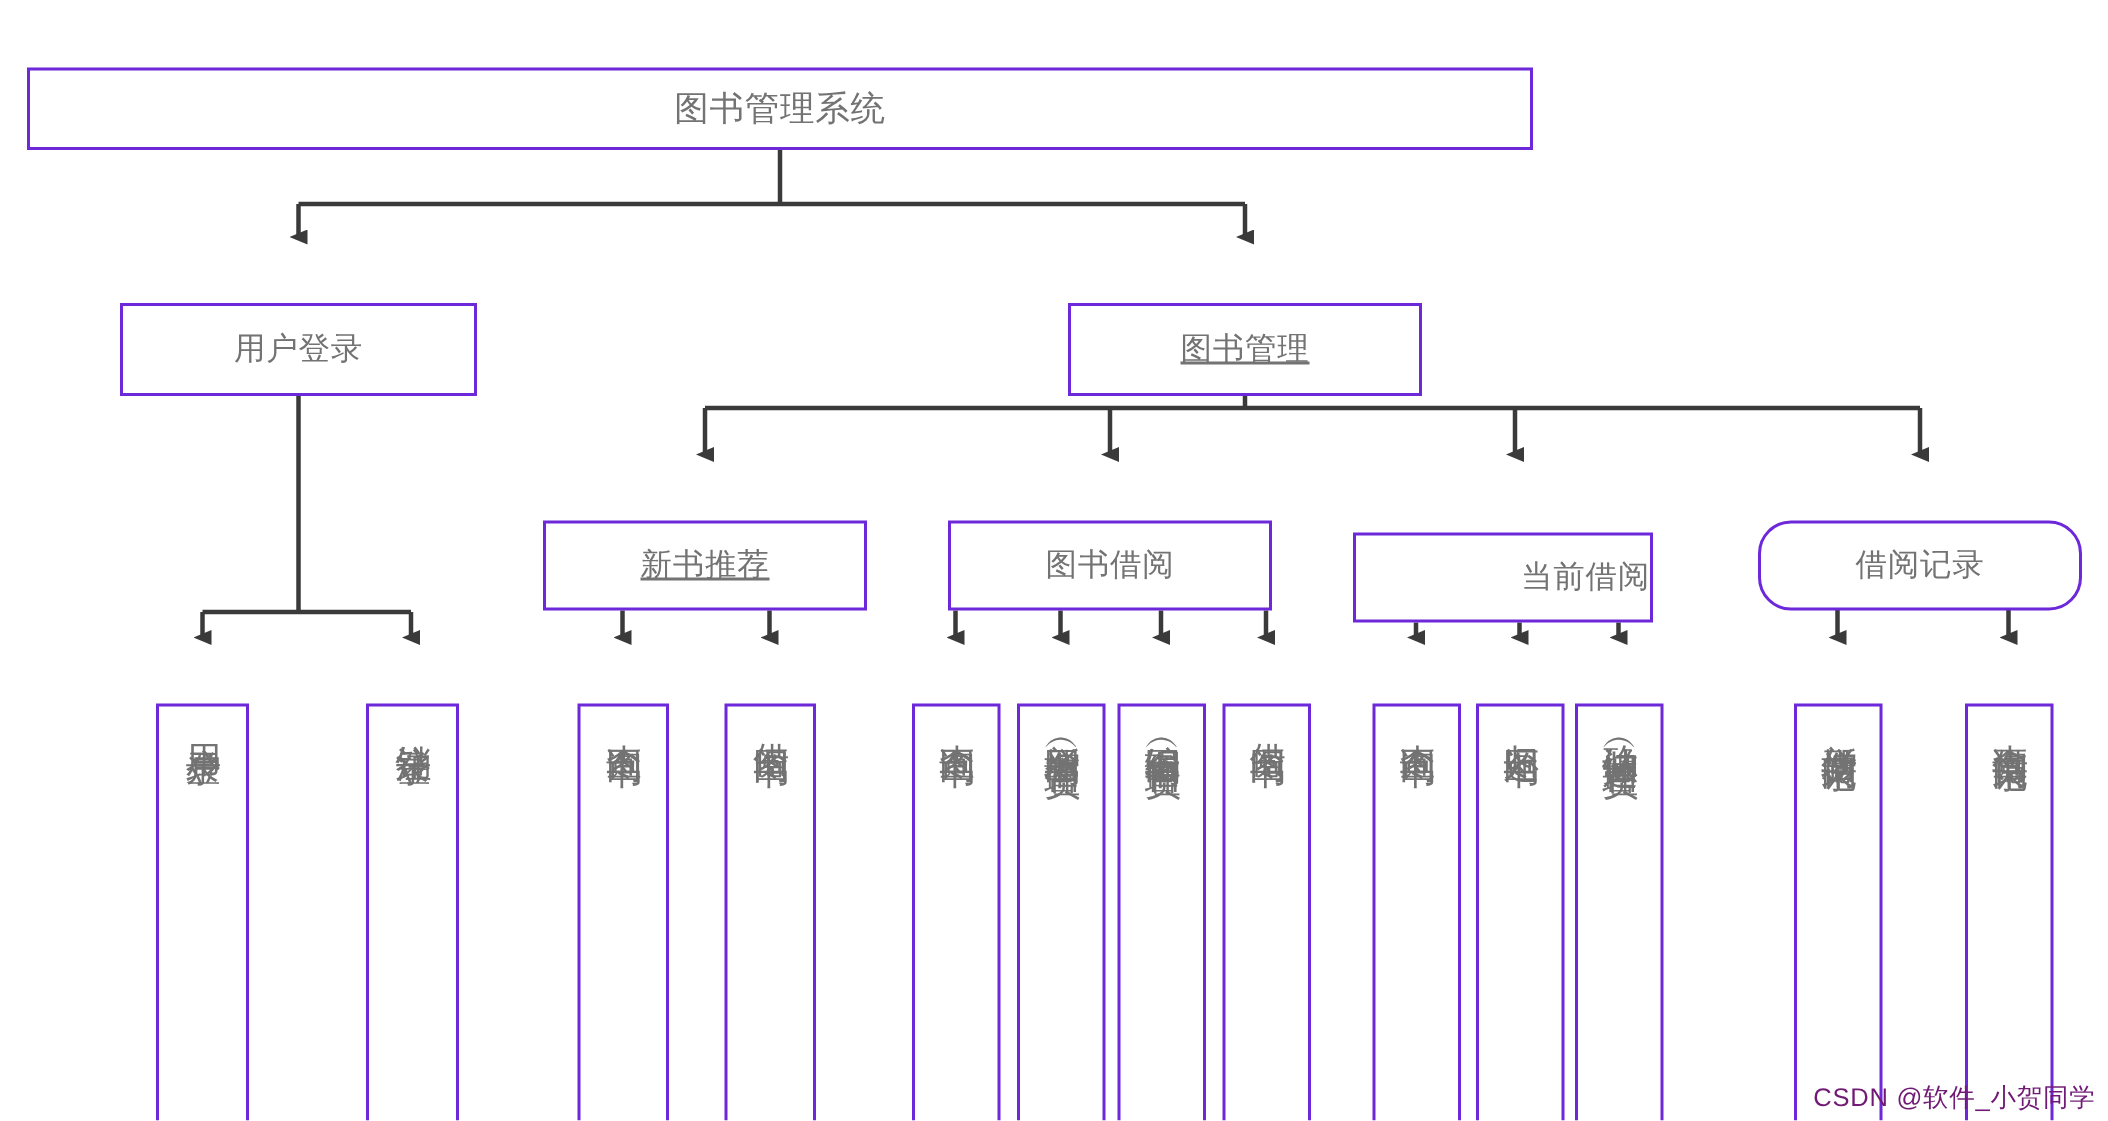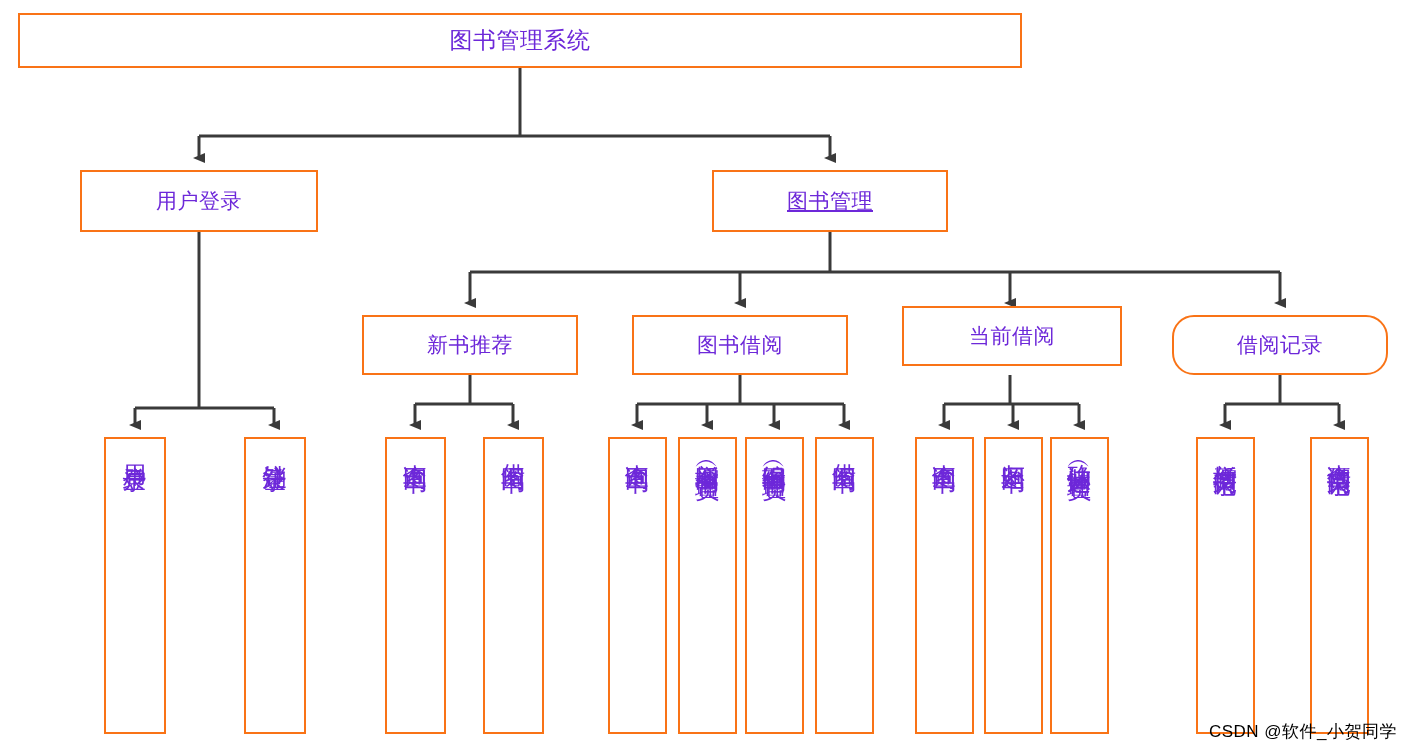--- a/index.html
+++ b/index.html
@@ -21,25 +21,26 @@
     position: absolute;
     left: 0;
     top: 0;
     width: 1405px;
     height: 747px;
   }
   .node {
     position: absolute;
     box-sizing: border-box;
     background: #ffffff;
-    border: 2px solid #f97316;
+    border: 2px solid #6d28d9;
     display: flex;
     align-items: center;
     justify-content: center;
-    color: #6d28d9;
+    color: #737373;
+    margin-top: 32px;
   }
   .node .label {
     display: block;
     text-align: center;
     line-height: 1.18;
     white-space: nowrap;
   }
   .node.horiz .label {
     font-size: 21px;
     letter-spacing: 0.5px;
@@ -56,21 +57,21 @@
     letter-spacing: 2px;
   }
   .node.root .label {
     font-size: 23px;
   }
   .watermark {
     position: absolute;
     right: 8px;
     bottom: 4px;
     font-size: 17px;
-    color: #000000;
+    color: #701a75;
     letter-spacing: 0.5px;
     white-space: nowrap;
   }
 </style>
 </head>
 <body>
 
 <div id="canvas">
 
   <svg class="edges" viewBox="0 0 1405 747">
@@ -127,27 +128,27 @@
     <span class="label">图书管理系统</span>
   </div>
 
   <div class="node horiz" style="left:80px; top:170px; width:238px; height:62px;">
     <span class="label">用户登录</span>
   </div>
   <div class="node horiz" style="left:712px; top:170px; width:236px; height:62px;text-decoration:underline;">
     <span class="label">图书管理</span>
   </div>
 
-  <div class="node horiz" style="left:362px; top:315px; width:216px; height:60px;">
+  <div class="node horiz" style="left:362px; top:315px; width:216px; height:60px;text-decoration:underline;">
     <span class="label">新书推荐</span>
   </div>
   <div class="node horiz" style="left:632px; top:315px; width:216px; height:60px;justify-content:center;">
     <span class="label">图书借阅</span>
   </div>
-  <div class="node horiz" style="left:902px; top:306px; width:220px; height:60px;">
+  <div class="node horiz" style="left:902px; top:323px; width:200px; height:60px;justify-content:flex-end;">
     <span class="label">当前借阅</span>
   </div>
   <div class="node horiz" style="left:1172px; top:315px; width:216px; height:60px;border-radius:22px;">
     <span class="label">借阅记录</span>
   </div>
 
   <div class="node vert" style="left:104px; top:437px; width:62px; height:297px;">
     <span class="label">用户登录</span>
   </div>
   <div class="node vert" style="left:244px; top:437px; width:62px; height:297px;">

